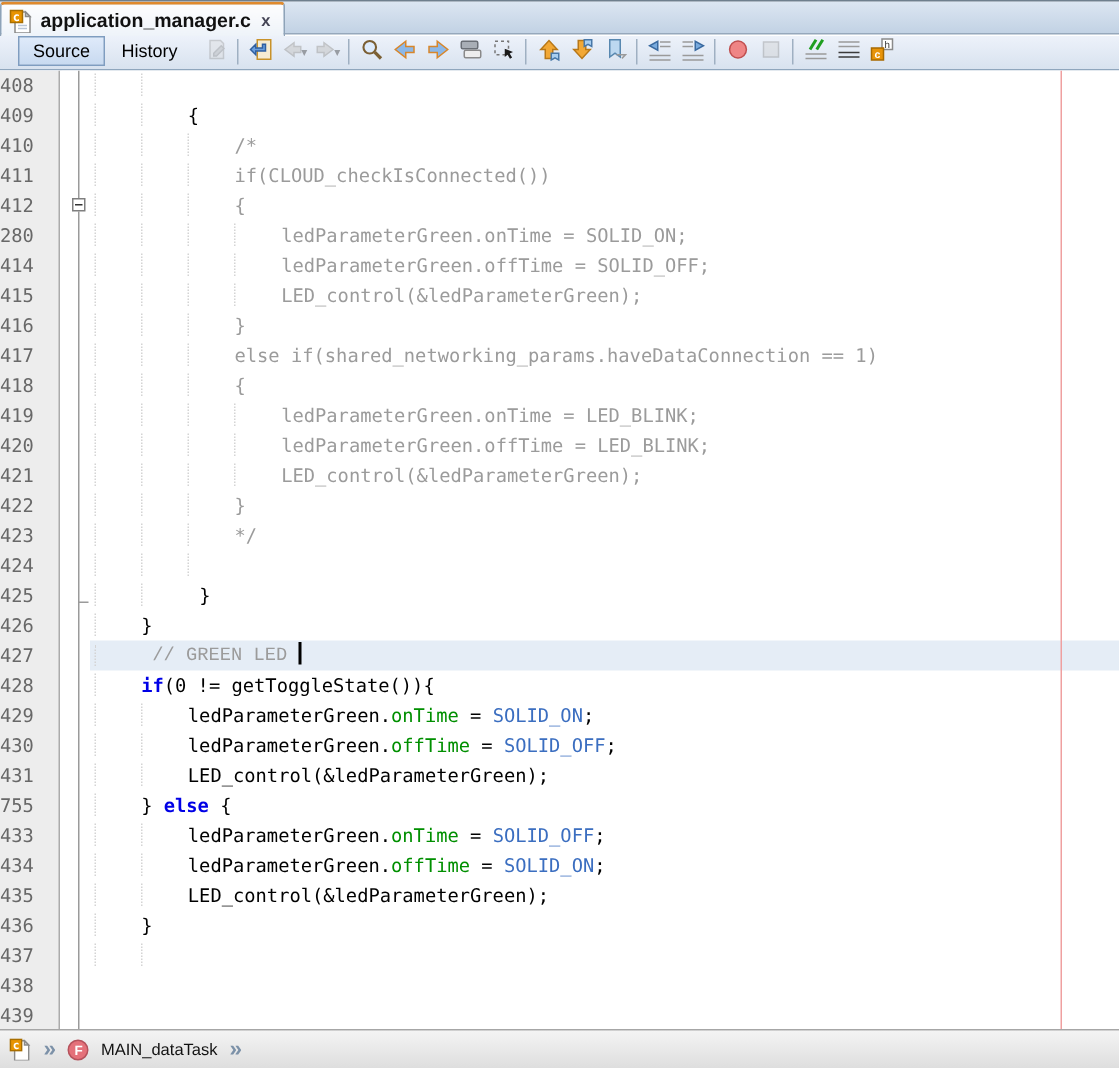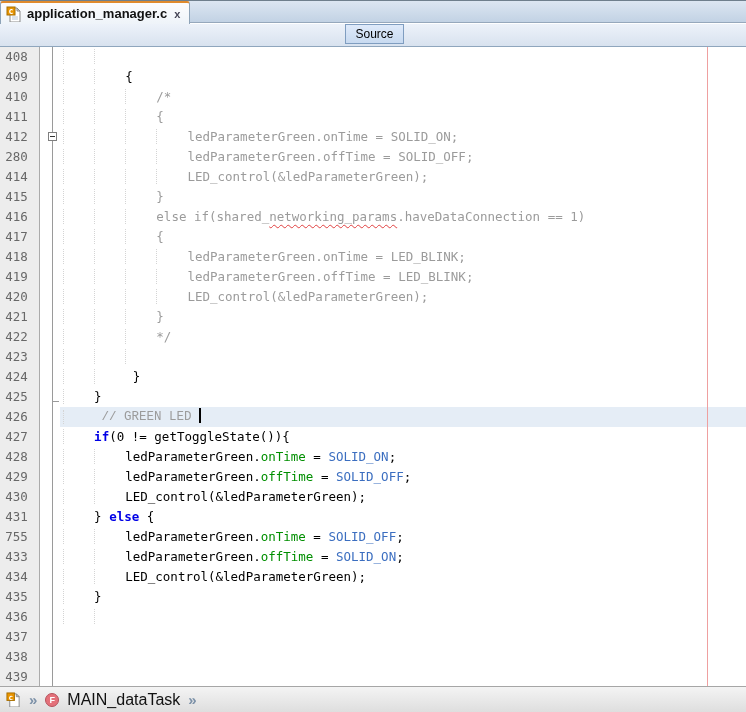--- a/index.html
+++ b/index.html
@@ -14,66 +14,66 @@
   .tab { height:23px; padding:0 7px 0 5px; display:flex; align-items:center; gap:5px;
     background:linear-gradient(#fdfdfe,#eef3f9); border:1px solid #8ea3b8; border-bottom:none;
     border-top:2px solid #e08a2d; border-radius:3px 3px 0 0; cursor:default; }
   .tab-title { font-weight:bold; font-size:13px; color:#111; white-space:nowrap; }
   .tab-close { color:#445; font-size:11px; font-weight:bold; padding:0 2px; cursor:pointer; }
   .ficon { width:16px; height:16px; display:inline-block; }
 
   
   .toolbar { position:absolute; left:0; top:24px; width:746px; height:23px;
     background:linear-gradient(#edf2fa,#d8e2ef); border-bottom:1px solid #8fa6bd;
-    display:flex; align-items:center; padding-left:3px; gap:1px;flex-direction:column; }
+    display:flex; align-items:flex-start; padding-left:12px; gap:1px; }
   .tbtn { font-family:"Liberation Sans",sans-serif; font-size:12px; color:#000;
     background:transparent; border:1px solid transparent; padding:2px 9px; height:20px; cursor:pointer; }
   .tbtn.selected { background:linear-gradient(#dfeafa,#c8daf0); border:1px solid #7f9dc0; }
   #toolbar-icons { display:flex; align-items:center; gap:1px; margin-left:4px; }
   .ibtn { width:21px; height:21px; display:flex; align-items:center; justify-content:center;
     border:1px solid transparent; background:transparent; cursor:pointer; }
   .ibtn svg { width:16px; height:16px; }
   .ibtn.disabled { opacity:.42; filter:grayscale(85%); cursor:default; }
   .ibtn .dd { font-size:8px; color:#333; margin-left:-2px; }
   .tsep { width:1px; height:17px; background:#9fb0c2; margin:0 3px; }
 
   
   .editor { position:absolute; left:0; top:47px; width:746px; height:639px; background:#fff; overflow:hidden; }
   .gutter { position:absolute; left:0; top:0; bottom:0; width:40px; background:#ededed;
     border-right:1px solid #ababab; font-family:"DejaVu Sans Mono",monospace; font-size:12.5px; }
-  .gn { height:20px; line-height:20px; text-align:center; padding-right:6px; color:#686868; }
+  .gn { height:20px; line-height:20px; text-align:left; padding-right:6px; color:#686868; }
   .fold-margin { position:absolute; left:41px; top:0; bottom:0; width:19px; background:#fff; }
   .fold-line { position:absolute; left:11px; top:0; bottom:0; width:1px; background:#9a9a9a; }
   .fold-box { position:absolute; left:7px; width:9px; height:9px; background:#fff;
     border:1px solid #7f7f7f; cursor:pointer; }
   .fold-box::after { content:""; position:absolute; left:1px; right:1px; top:3px; height:1px; background:#333; }
   .fold-end { position:absolute; left:11px; width:7px; height:1px; background:#9a9a9a; }
   .code { position:absolute; left:60px; top:0; right:0; bottom:0;
     font-family:"DejaVu Sans Mono",monospace; font-size:12.5px; line-height:20px; }
   .crow { height:20px; white-space:pre; padding-left:3px; }
   .crow.cur { background:var(--curline,#e5edf6);font-family:Liberation Mono, monospace; }
   .ig { border-left:1px dotted #d4d4d4; }
   .seg-p { color:var(--pln,#000); }
   .seg-k { color:var(--kw,#0000e6); font-weight:bold; }
   .seg-c { color:var(--cmt,#9b9b9b); }
   .seg-f { color:var(--fld,#008f00); }
   .seg-m { color:var(--mac,#3b6ec0); }
-  .seg-q { color:var(--cmt,#9b9b9b); text-decoration:underline; text-decoration-style:wavy;
+  .seg-q { color:var(--cmt,#9b9b9b); text-decoration-style:wavy;
     text-decoration-color:#e04040; text-decoration-thickness:1px; text-underline-offset:2.5px;margin-top:24px; }
   .caret { display:inline-block; width:2px; height:15px; background:#000; vertical-align:-3px; }
   .margin-line { position:absolute; top:0; bottom:0; left:707px; width:1px; background:var(--mline,#efa0a0); z-index:2; }
 
   
   .breadcrumb { position:absolute; left:0; top:686px; width:746px; height:26px;
     background:linear-gradient(#f4f4f4,#dedede); border-top:1px solid #a6a6a6;
     display:flex; align-items:center; gap:8px; padding-left:6px; }
   .bc-chev { color:#7c91a8; font-size:15px; font-weight:bold; line-height:1; cursor:pointer; }
   .fn-badge { width:14px; height:14px; border-radius:50%; background:#e4717a; border:1px solid #b5525c;
     color:#fff; font-size:9px; font-weight:bold; display:flex; align-items:center; justify-content:center; }
-  .bc-label { font-size:16px; color:#111; cursor:pointer; }
+  .bc-label { font-size:11px; color:#111; cursor:pointer; }
 </style>
 </head>
 <body>
 
 <div class="window">
 
   <div class="tab-bar">
     <div class="tab">
       <span class="ficon">
         <svg viewBox="0 0 16 16">
@@ -274,20 +274,21 @@
       </div>
     <div class="fold-margin" id="foldmargin">
         <div class="fold-line"></div>
         <div class="fold-box" style="top: 85px;"></div>
         <div class="fold-end" style="top: 354px;"></div>
       </div>
     <div class="code" id="code">
         <div class="crow"><span class="ig">    </span><span class="ig">    </span></div>
         <div class="crow"><span class="ig">    </span><span class="ig">    </span><span class="seg-p">{</span></div>
         <div class="crow"><span class="ig">    </span><span class="ig">    </span><span class="ig">    </span><span class="seg-c">/*</span></div>
+        <div class="crow"><span class="ig">    </span><span class="ig">    </span><span class="ig">    </span><span class="seg-c">if(CLOUD_checkIsConnected())</span></div>
         <div class="crow"><span class="ig">    </span><span class="ig">    </span><span class="ig">    </span><span class="seg-c">{</span></div>
         <div class="crow"><span class="ig">    </span><span class="ig">    </span><span class="ig">    </span><span class="ig">    </span><span class="seg-c">ledParameterGreen.onTime = SOLID_ON;</span></div>
         <div class="crow"><span class="ig">    </span><span class="ig">    </span><span class="ig">    </span><span class="ig">    </span><span class="seg-c">ledParameterGreen.offTime = SOLID_OFF;</span></div>
         <div class="crow"><span class="ig">    </span><span class="ig">    </span><span class="ig">    </span><span class="ig">    </span><span class="seg-c">LED_control(&amp;ledParameterGreen);</span></div>
         <div class="crow"><span class="ig">    </span><span class="ig">    </span><span class="ig">    </span><span class="seg-c">}</span></div>
         <div class="crow"><span class="ig">    </span><span class="ig">    </span><span class="ig">    </span><span class="seg-c">else if(shared_</span><span class="seg-q">networking_params</span><span class="seg-c">.haveDataConnection == 1)</span></div>
         <div class="crow"><span class="ig">    </span><span class="ig">    </span><span class="ig">    </span><span class="seg-c">{</span></div>
         <div class="crow"><span class="ig">    </span><span class="ig">    </span><span class="ig">    </span><span class="ig">    </span><span class="seg-c">ledParameterGreen.onTime = LED_BLINK;</span></div>
         <div class="crow"><span class="ig">    </span><span class="ig">    </span><span class="ig">    </span><span class="ig">    </span><span class="seg-c">ledParameterGreen.offTime = LED_BLINK;</span></div>
         <div class="crow"><span class="ig">    </span><span class="ig">    </span><span class="ig">    </span><span class="ig">    </span><span class="seg-c">LED_control(&amp;ledParameterGreen);</span></div>

